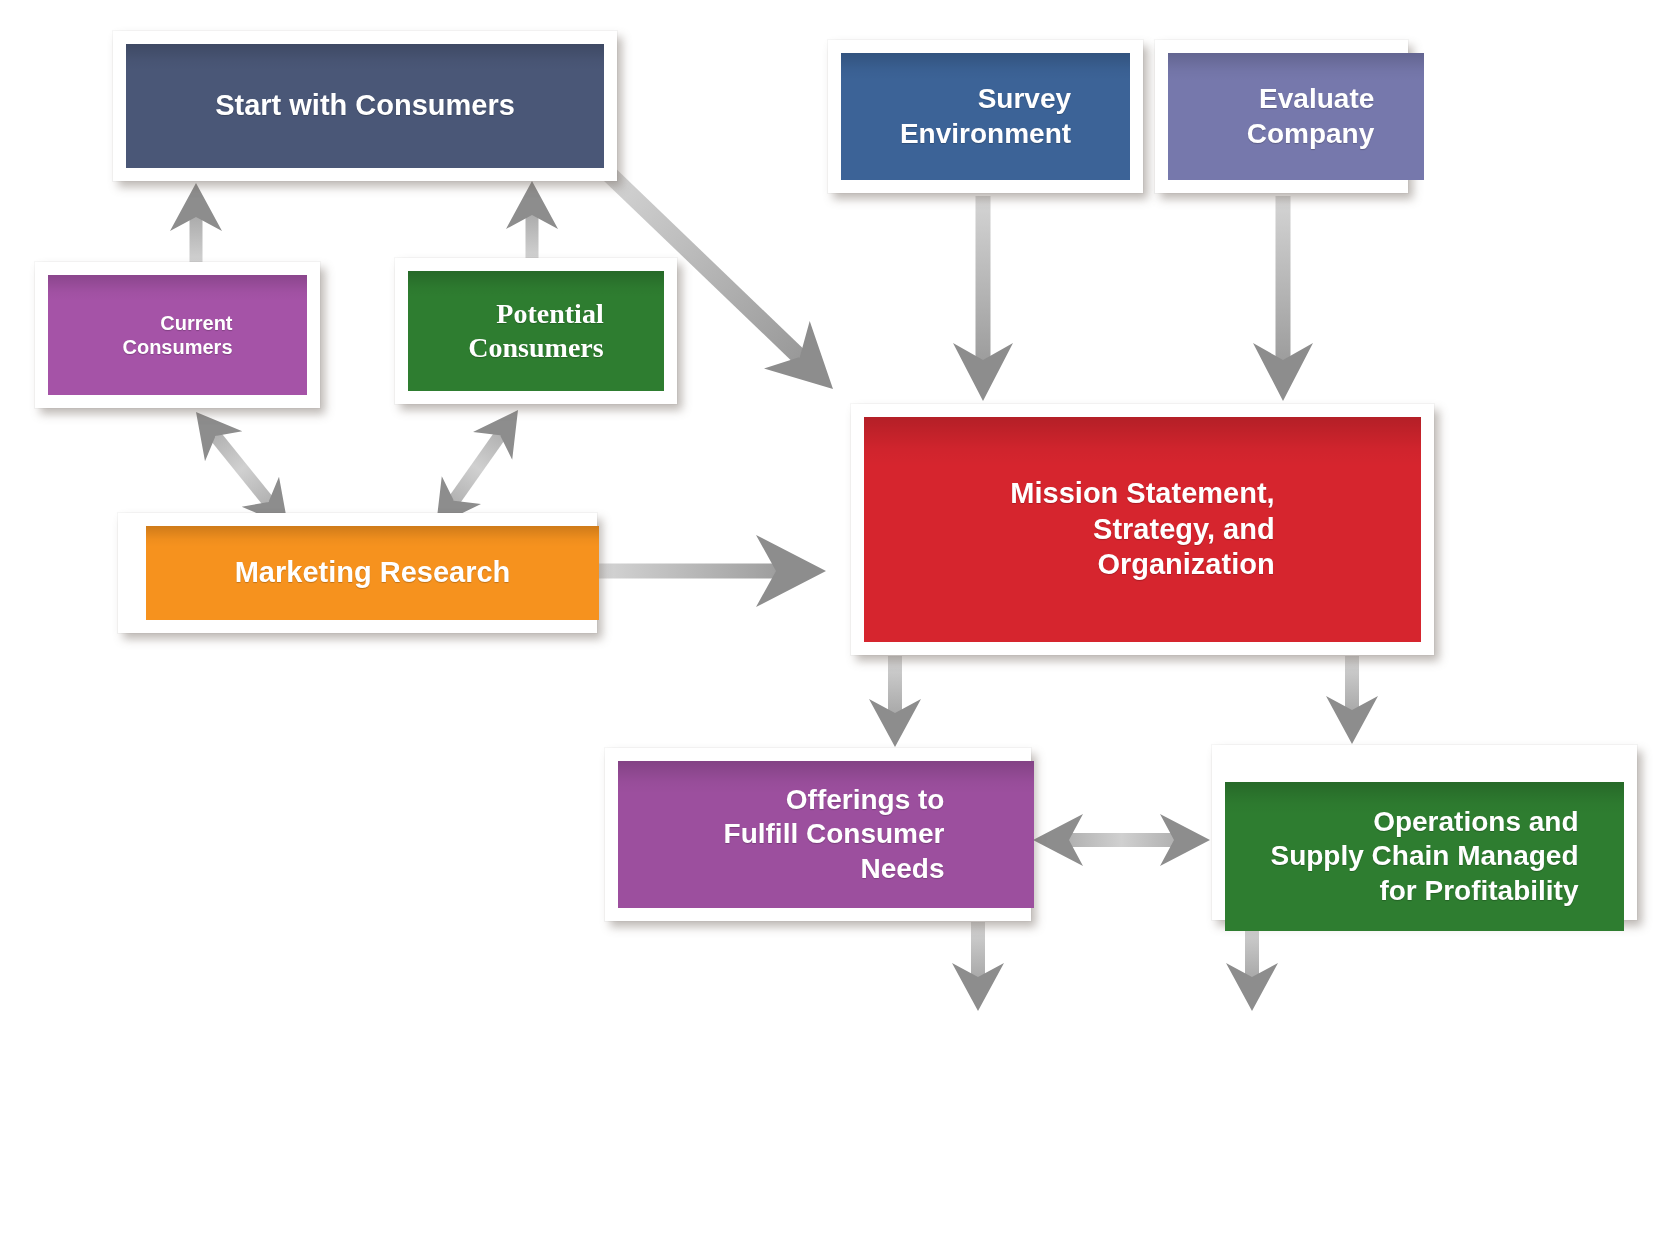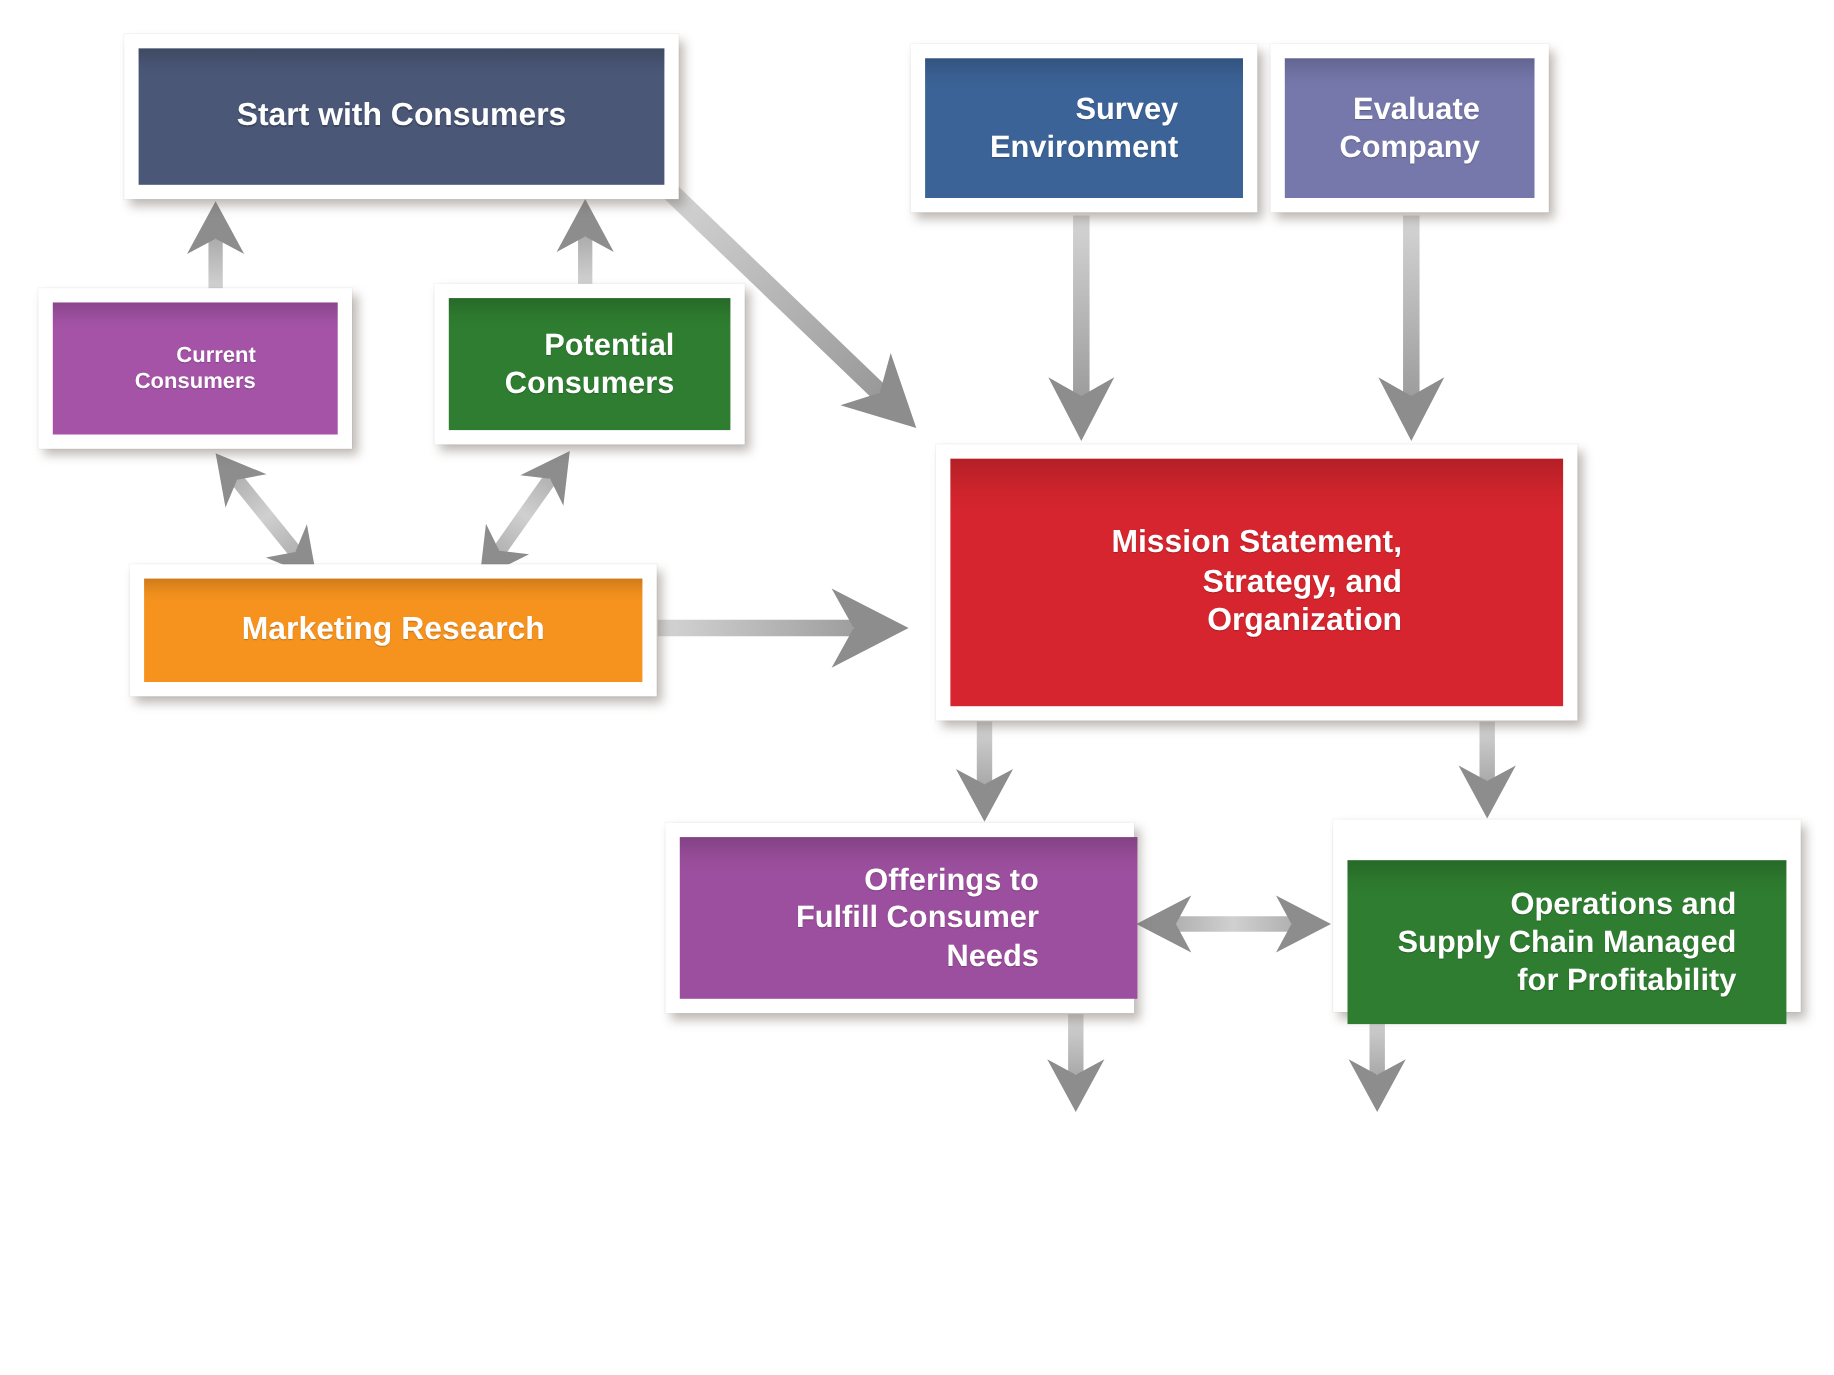--- a/index.html
+++ b/index.html
@@ -155,33 +155,33 @@
   </svg>
 
   <div class="node" id="n-start">
     <div class="inner" style="background-color: rgb(74, 87, 119);">Start with Consumers</div>
   </div>
   <div class="node" id="n-survey">
     <div class="inner" style="background-color: rgb(60, 99, 151);">Survey
 Environment</div>
   </div>
   <div class="node" id="n-evaluate">
-    <div class="inner" style="background-color: rgb(118, 120, 172);">Evaluate
+    <div class="inner" style="background-color: rgb(118, 120, 172); padding-left: 29px;">Evaluate
 Company</div>
   </div>
   <div class="node" id="n-current">
     <div class="inner" style="background-color: rgb(165, 83, 167);">Current
 Consumers</div>
   </div>
   <div class="node" id="n-potential">
-    <div class="inner" style="background-color: rgb(46, 125, 48);">Potential
+    <div class="inner" style="background-color: rgb(46, 125, 48); font-family: Liberation Serif, serif;">Potential
 Consumers</div>
   </div>
   <div class="node" id="n-marketing">
-    <div class="inner" style="background-color: rgb(246, 146, 30);">Marketing Research</div>
+    <div class="inner" style="background-color: rgb(246, 146, 30); margin-left: 15px;">Marketing Research</div>
   </div>
   <div class="node" id="n-mission">
     <div class="inner" style="background-color: rgb(214, 37, 46);">Mission Statement,
 Strategy, and
 Organization</div>
   </div>
   <div class="node" id="n-offerings">
     <div class="inner" style="background-color: rgb(156, 79, 158); padding-left: 16px;">Offerings to
 Fulfill Consumer
 Needs</div>

